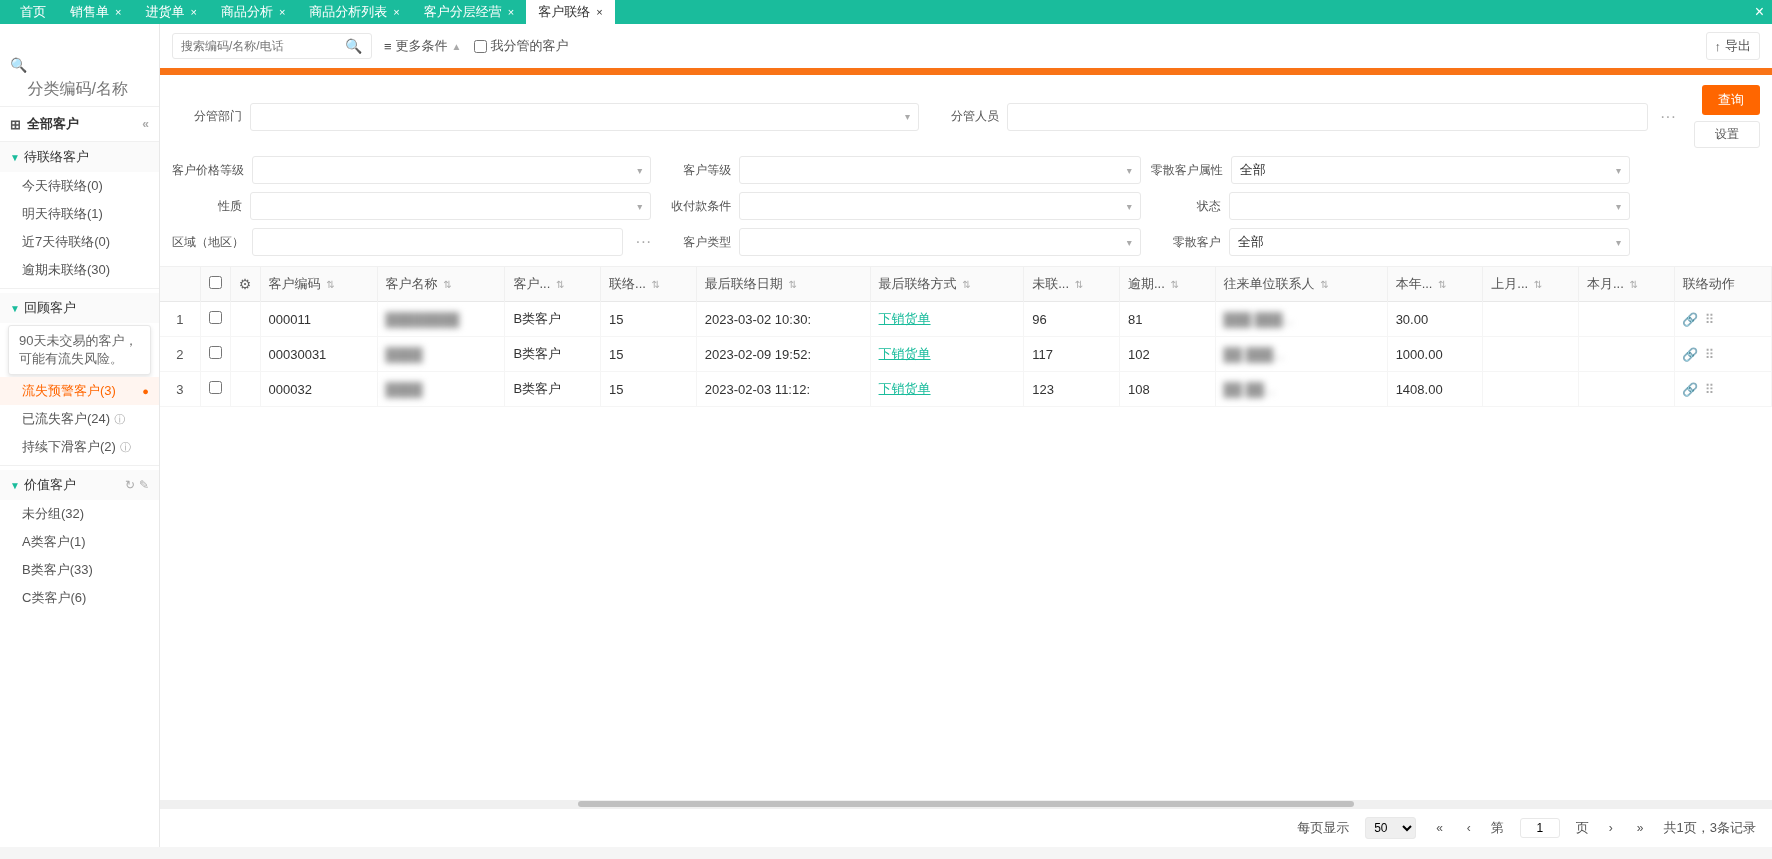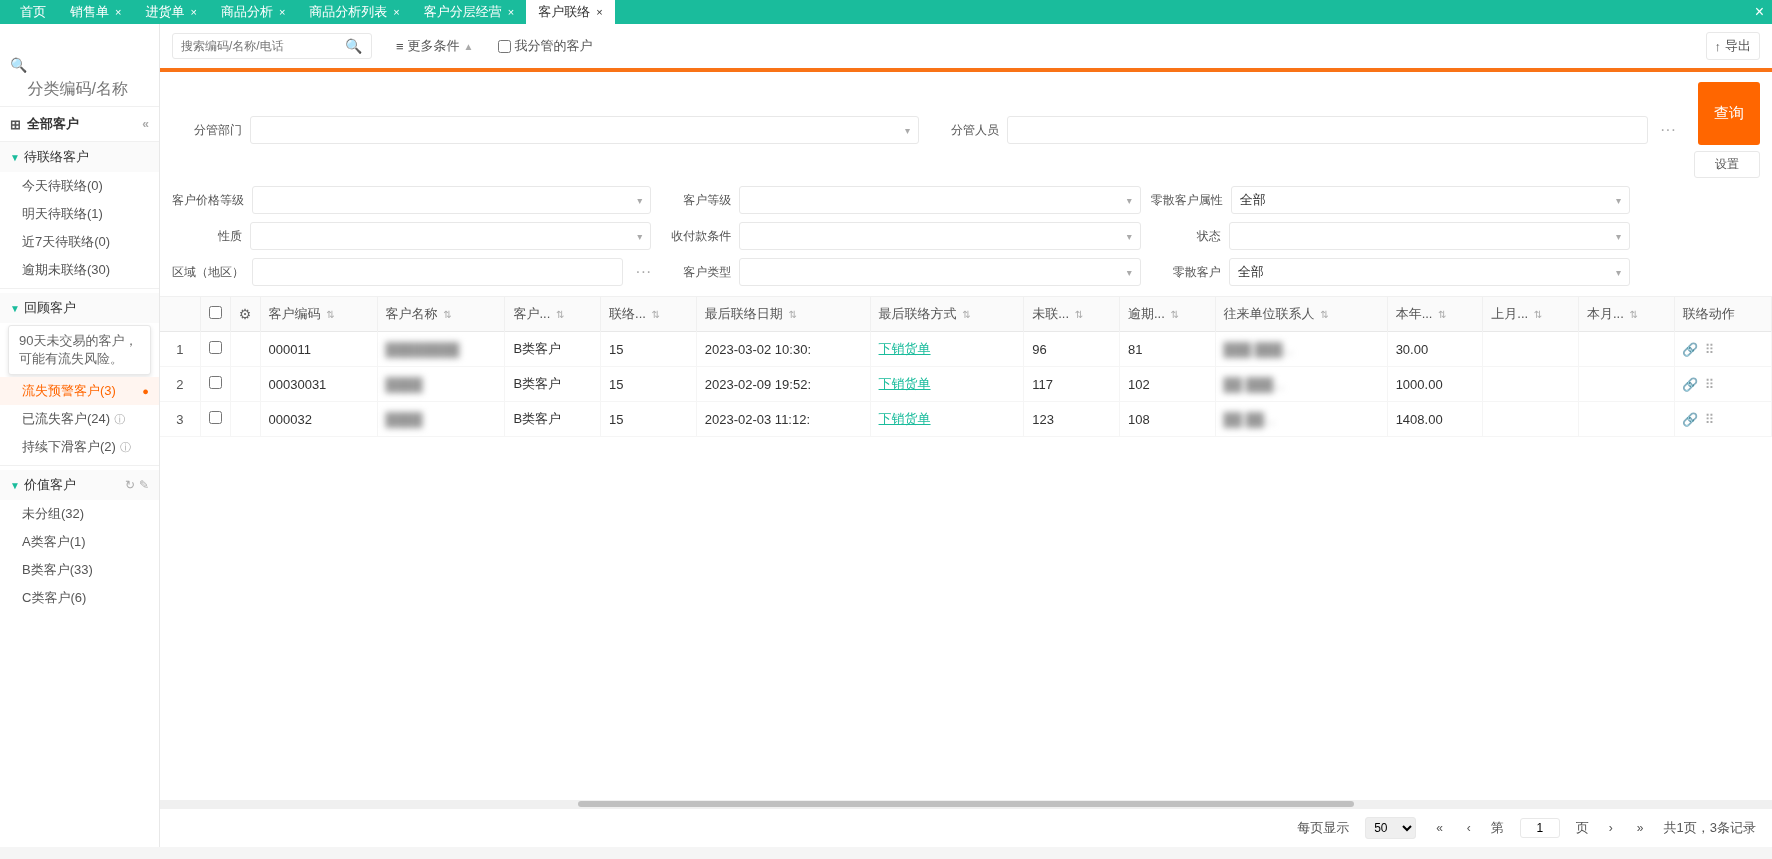--- a/index.html
+++ b/index.html
@@ -159,22 +159,22 @@
       flex-direction: column;
       overflow: hidden;
       background: white;
     }
 
     
     .toolbar {
       display: flex;
       align-items: center;
       padding: 8px 12px;
-      border-bottom: 4px solid #f97316;
-      gap: 16px;
+      border-bottom: 7px solid #f97316;
+      gap: 4px;
       background: white;
     }
     .search-input-wrap {
       display: flex;
       align-items: center;
       border: 1px solid #e8e8e8;
       border-radius: 3px;
       padding: 4px 8px;
       width: 200px;
     }
@@ -276,22 +276,22 @@
       color: #aaa;
       cursor: pointer;
       font-size: 16px;
       margin-left: 4px;
     }
     .query-btn {
       background: #ff6600;
       color: white;
       border: none;
       border-radius: 3px;
-      padding: 22px 16px;
-      font-size: 15px;
+      padding: 6px 16px;
+      font-size: 13px;
       cursor: pointer;
       white-space: nowrap;
     }
     .settings-btn {
       background: white;
       color: #555;
       border: 1px solid #e8e8e8;
       border-radius: 3px;
       padding: 4px 20px;
       font-size: 12px;

